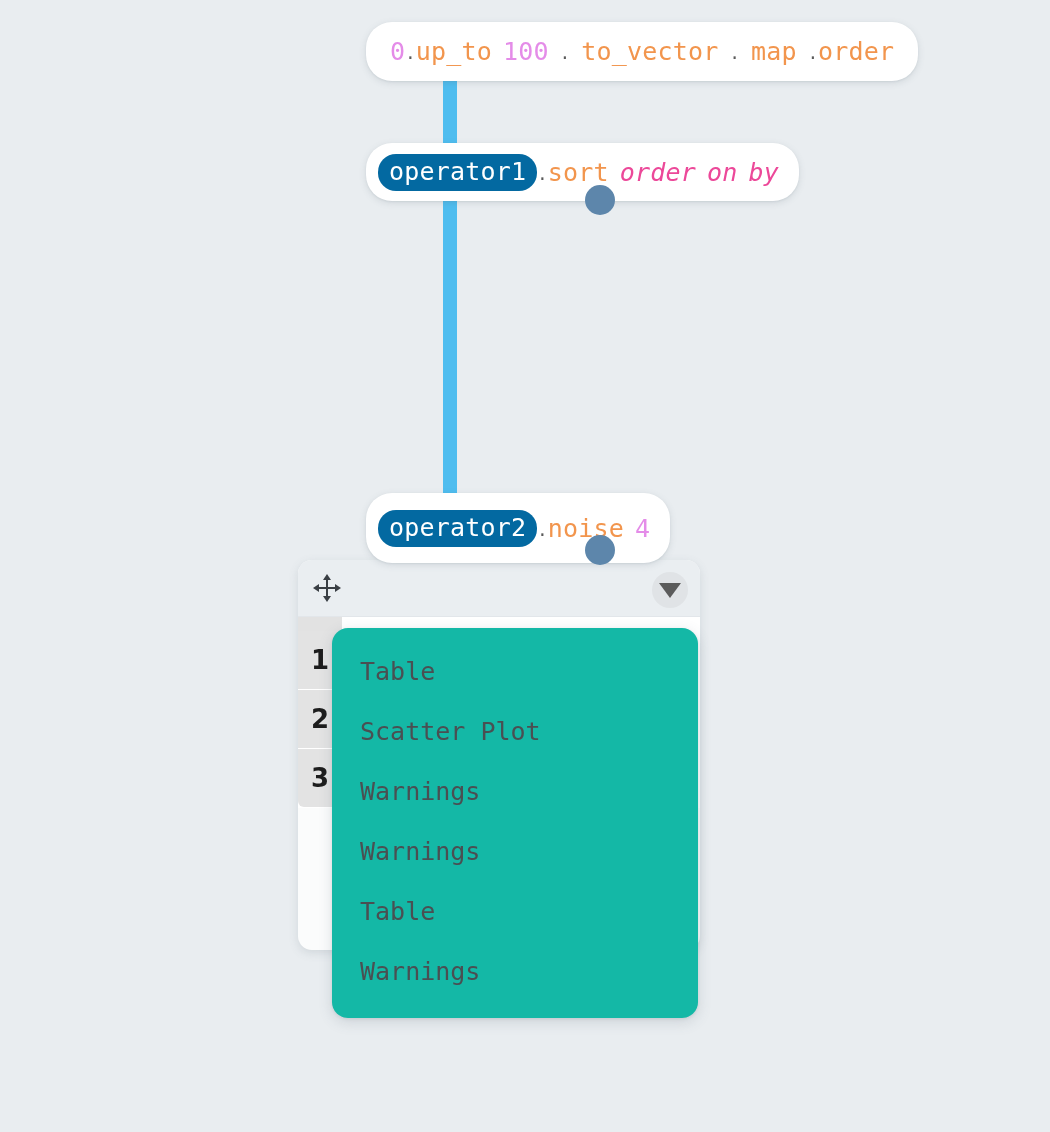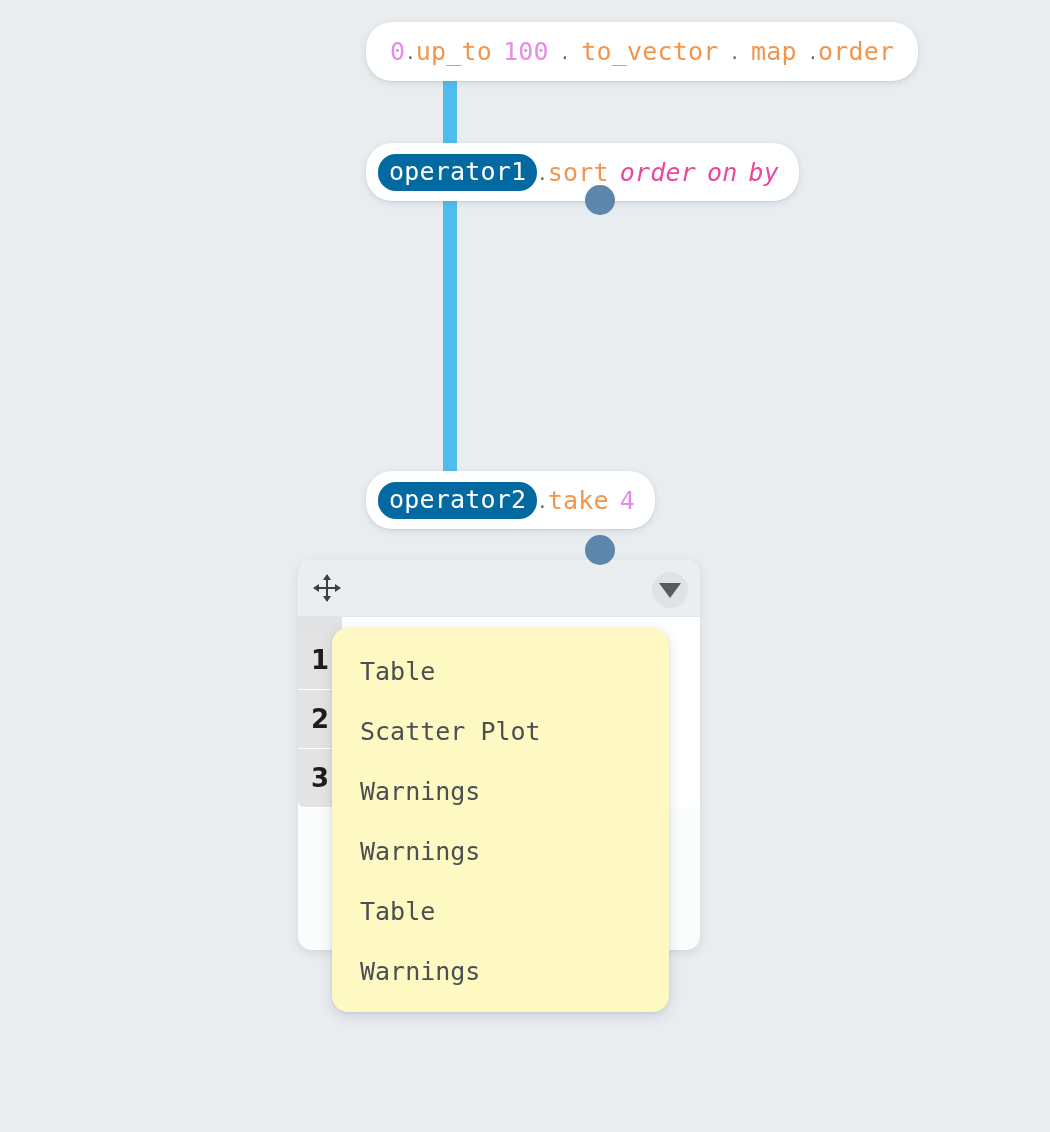--- a/index.html
+++ b/index.html
@@ -51,22 +51,22 @@
     padding: 0 24px;
   }
   #node-sort {
     left: 366px;
     top: 143px;
     height: 58px;
     padding: 0 20px 0 12px;
   }
   #node-take {
     left: 366px;
-    top: 471px;
-    height: 58px;
+    top: 493px;
+    height: 70px;
     padding: 0 20px 0 12px;
   }
 
   
   .tok-num    { color: #e48ce8; }
   .tok-method { color: #f2954d; }
   .tok-dot    { color: #5a5a5a; font-size: 17px; position: relative; top: 2px; }
   .tok-space  { display: inline-block; width: 11px; }
   .tok-arg-ph { color: #ec4899; font-style: italic; }
 
@@ -173,25 +173,25 @@
   .tbl-row .val-cell {
     flex: 1;
     background: #ffffff;
   }
 
   
   #viz-menu {
     position: absolute;
     left: 332px;
     top: 628px;
-    width: 337px;
-    background: #fef9c3;
+    width: 366px;
+    background: #14b8a6;
     border-radius: 16px;
     box-shadow: 0 4px 14px rgba(80,95,110,0.18), 0 1px 3px rgba(80,95,110,0.12);
-    padding: 14px 0 10px 0;
+    padding: 14px 0 16px 0;
     z-index: 20;
   }
   .menu-item {
     height: 60px;
     line-height: 60px;
     padding-left: 28px;
     font-size: 25px;
     color: #4a4f52;
     font-family: "DejaVu Sans Mono", monospace;
     white-space: nowrap;
@@ -236,21 +236,21 @@
       <span class="tok-space"></span>
       <span class="tok-arg-ph">by</span>
   </span>
 </div>
 <div class="port" id="port-sort"></div>
 
 <div class="node" id="node-take">
   <span class="node-expr">
     <span class="self-pill">operator2</span>
       <span class="tok-dot">.</span>
-      <span class="tok-method">take</span>
+      <span class="tok-method">noise</span>
       <span class="tok-space"></span>
       <span class="tok-num">4</span>
   </span>
 </div>
 <div class="port" id="port-take"></div>
 
 <div id="viz-panel">
   <div id="viz-header">
     <span id="move-icon">
       <svg width="30" height="30" viewBox="0 0 30 30" aria-hidden="true">

